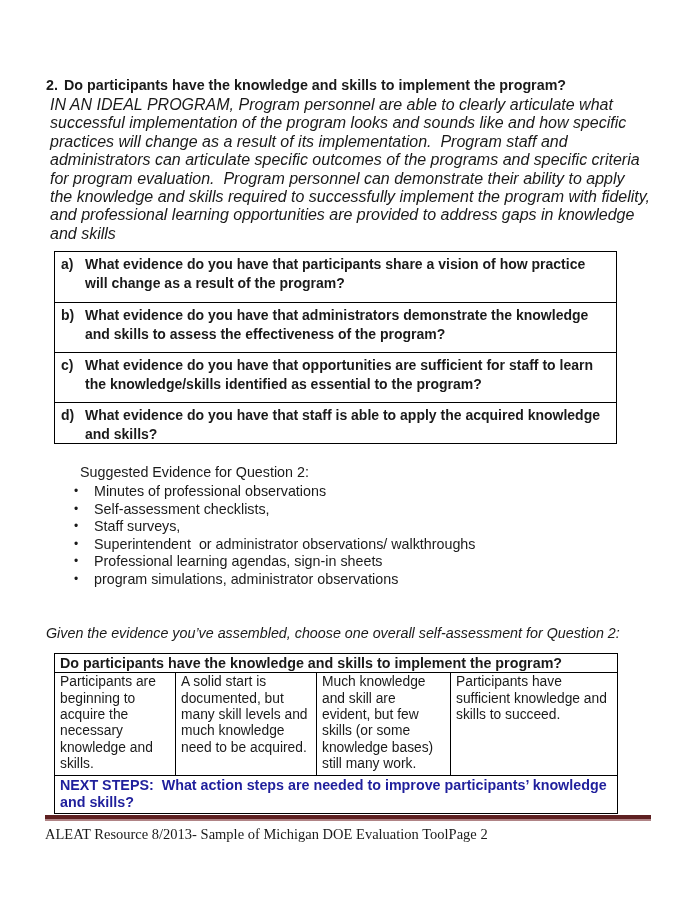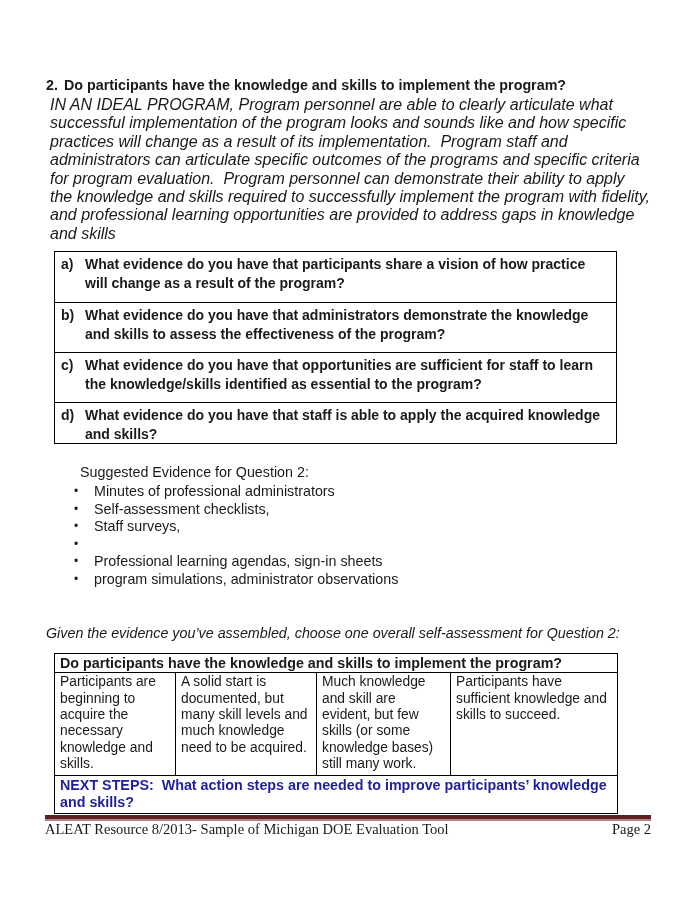--- a/index.html
+++ b/index.html
@@ -120,23 +120,23 @@
   .footer {
     position: absolute;
     left: 45px;
     right: 45px;
     top: 815px;
   }
   .rule-dark { height: 4px; }
   .rule-light { height: 2px; }
   .footer-row {
     display: flex;
-    justify-content: space-between;
     font-family: "Liberation Serif", serif;
     font-size: 14.5px;
+    margin-top: 5px;
     color: #1a1a1a;
   }
 </style>
 </head>
 <body>
 
 <div class="page">
   <div class="content">
 
     <div class="q-title">
@@ -163,32 +163,33 @@
         <span class="letter">d)</span>
         <span class="pre">What evidence do you have that staff is able to apply the acquired knowledge and skills?</span>
       </div>
     </div>
 
     <div class="sugg-heading pre">Suggested Evidence for Question 2:</div>
 
     <div class="bullets">
       <div class="bullet-item">
         <span class="dot">•</span>
-        <span class="pre">Minutes of professional administrators</span>
+        <span class="pre">Minutes of professional observations</span>
       </div>
       <div class="bullet-item">
         <span class="dot">•</span>
         <span class="pre">Self-assessment checklists,</span>
       </div>
       <div class="bullet-item">
         <span class="dot">•</span>
         <span class="pre">Staff surveys,</span>
       </div>
       <div class="bullet-item">
         <span class="dot">•</span>
+        <span class="pre">Superintendent  or administrator observations/ walkthroughs</span>
       </div>
       <div class="bullet-item">
         <span class="dot">•</span>
         <span class="pre">Professional learning agendas, sign-in sheets</span>
       </div>
       <div class="bullet-item">
         <span class="dot">•</span>
         <span class="pre">program simulations, administrator observations</span>
       </div>
     </div>

